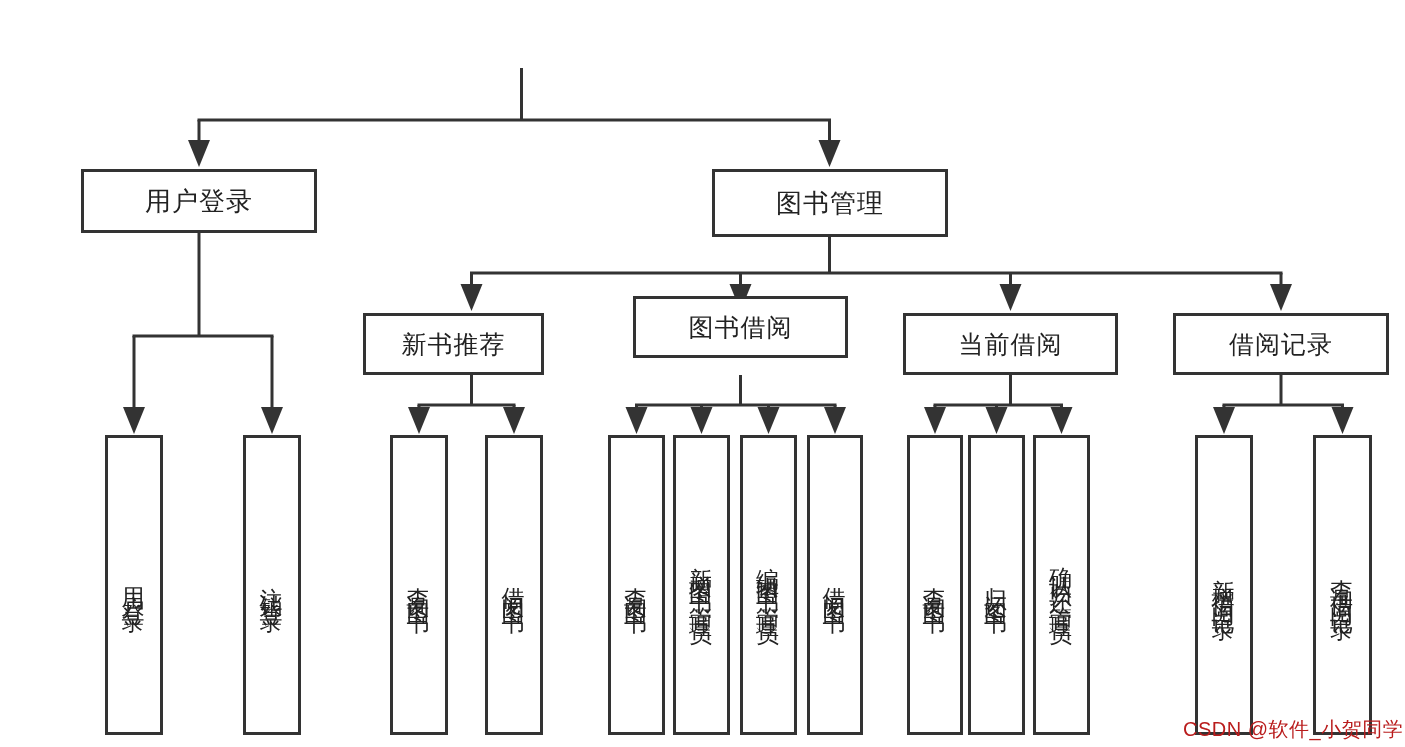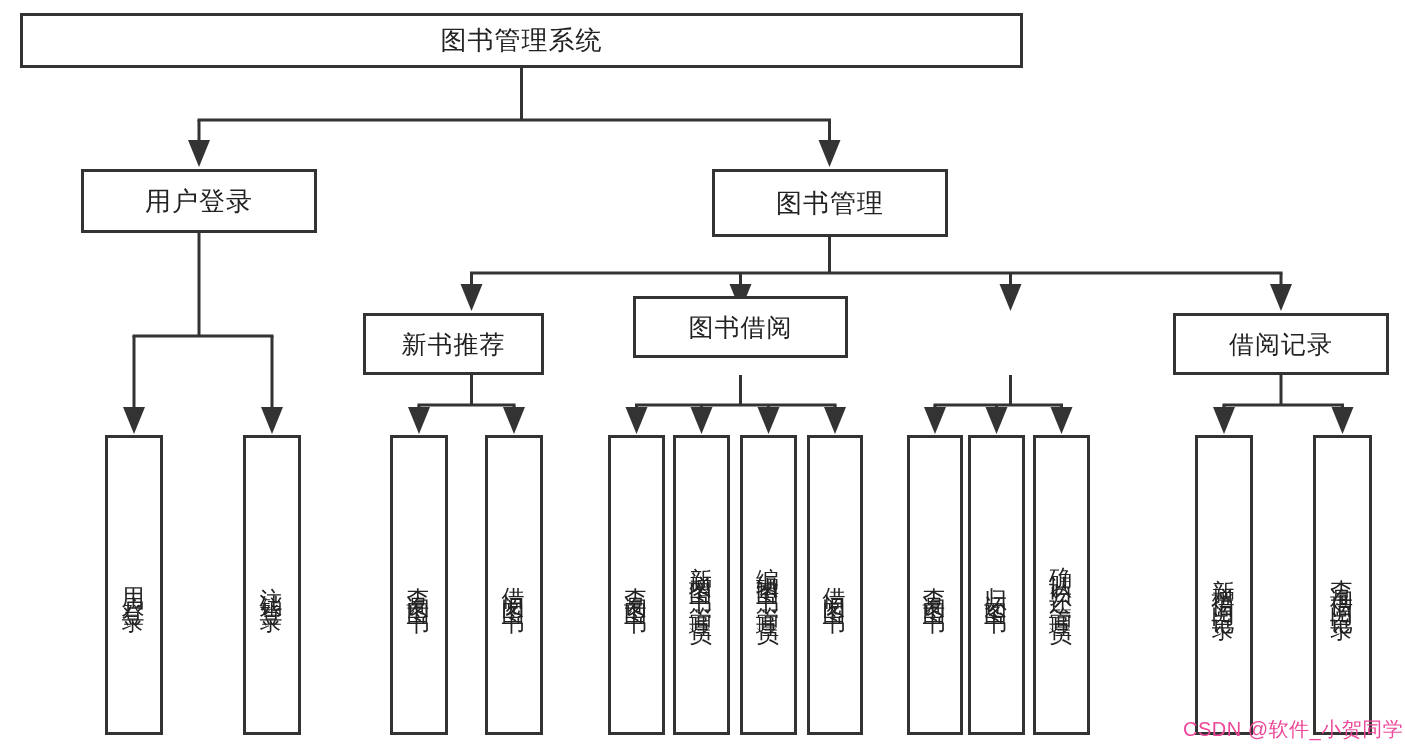--- a/index.html
+++ b/index.html
@@ -21,21 +21,21 @@
   .vnode {
     position:absolute; box-sizing:border-box;
     border:3px solid #333333; background:#ffffff;
     display:flex; align-items:center; justify-content:center;
     writing-mode:vertical-rl; text-orientation:mixed;
     font-size:23px; letter-spacing:8px; color:#222222;
     z-index:2;
   }
   .watermark {
     position:absolute; left:1183px; top:716px;
-    font-size:20px; color:#ec4899; letter-spacing:0.5px;
+    font-size:20px; color:#b91c1c; letter-spacing:0.5px;
     white-space:nowrap; z-index:5;
   }
 </style>
 </head>
 <body>
 
 <div id="canvas">
 
   <svg id="connectors" width="1405" height="747" viewBox="0 0 1405 747" xmlns="http://www.w3.org/2000/svg">
     <defs>
@@ -99,27 +99,27 @@
       <use href="#ah" transform="translate(768.5,434)"></use>
       <use href="#ah" transform="translate(835,434)"></use>
       <use href="#ah" transform="translate(935,434)"></use>
       <use href="#ah" transform="translate(996.5,434)"></use>
       <use href="#ah" transform="translate(1061.5,434)"></use>
       <use href="#ah" transform="translate(1224,434)"></use>
       <use href="#ah" transform="translate(1342.5,434)"></use>
     </g>
   </svg>
 
-  <div class="hnode" style="left:20px;top:13px;width:1003px;height:55px">图书管理系统</div>
 
   <div class="hnode" style="left:81px;top:169px;width:236px;height:64px">用户登录</div>
   <div class="hnode" style="left:712px;top:169px;width:236px;height:68px">图书管理</div>
 
   <div class="hnode" style="left:363px;top:313px;width:181px;height:62px;font-size:25px">新书推荐</div>
   <div class="hnode" style="left:633px;top:296px;width:215px;height:62px;font-size:25px">图书借阅</div>
+  <div class="hnode" style="left:903px;top:313px;width:215px;height:62px;font-size:25px">当前借阅</div>
   <div class="hnode" style="left:1173px;top:313px;width:216px;height:62px;font-size:25px">借阅记录</div>
 
   <div class="vnode" style="left:105px;top:435px;width:58px;height:300px">用户登录</div>
   <div class="vnode" style="left:243px;top:435px;width:58px;height:300px">注销登录</div>
 
   <div class="vnode" style="left:390px;top:435px;width:58px;height:300px">查询图书</div>
   <div class="vnode" style="left:485px;top:435px;width:58px;height:300px">借阅图书</div>
 
   <div class="vnode" style="left:608px;top:435px;width:57px;height:300px">查询图书</div>
   <div class="vnode" style="left:673px;top:435px;width:57px;height:300px">新增图书（管理员）</div>

